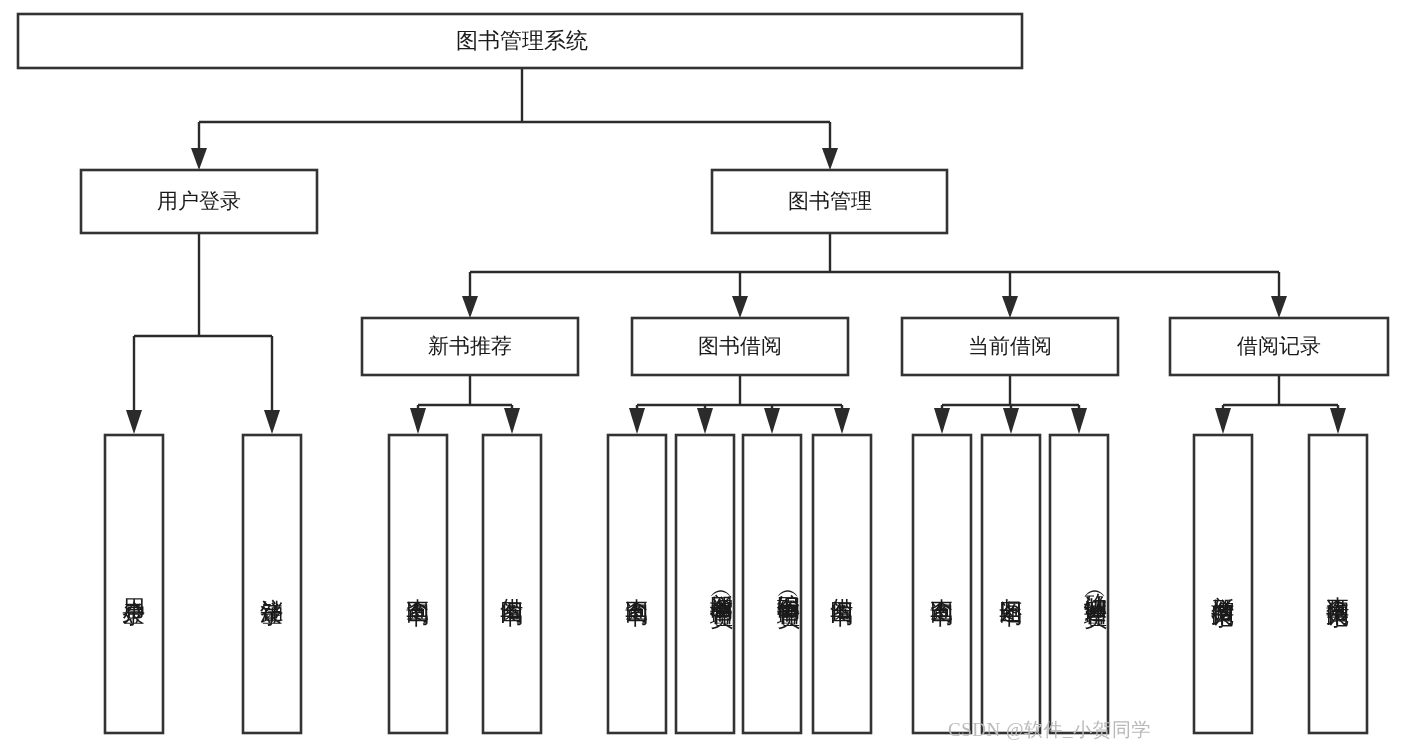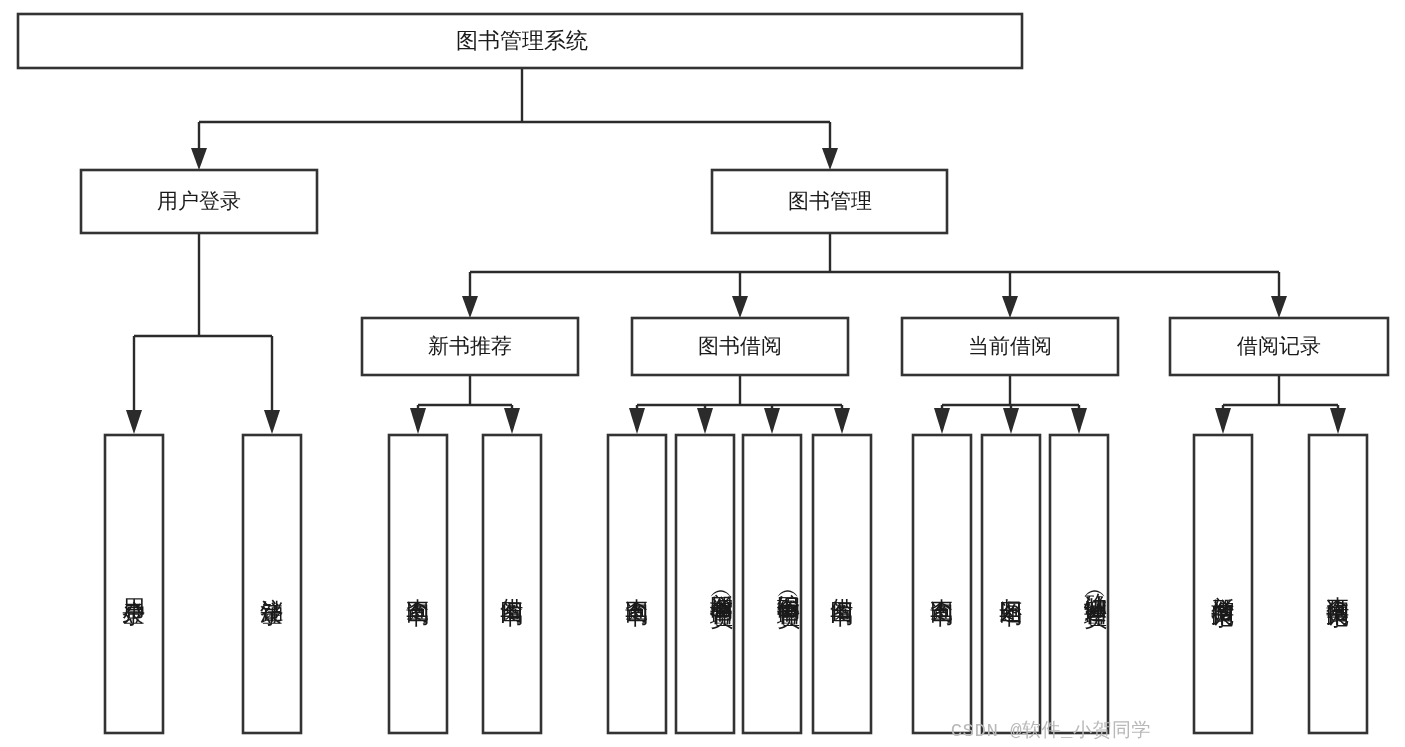--- a/index.html
+++ b/index.html
@@ -63,21 +63,21 @@
     line-height: 1.06;
     letter-spacing: 2px;
     color: #1a1a1a;
     white-space: nowrap;
     pointer-events: none;
   }
   .watermark {
     position: absolute;
     right: 8px;
     bottom: 4px;
-    font-family: Liberation Mono, monospace;
+    font-family: Liberation Serif, serif;
     font-size: 19px;
     color: #b9b9b9;
     letter-spacing: 0.5px;
     white-space: nowrap;
   }
 </style>
 </head>
 <body>
 
 <div id="diagram-root">

